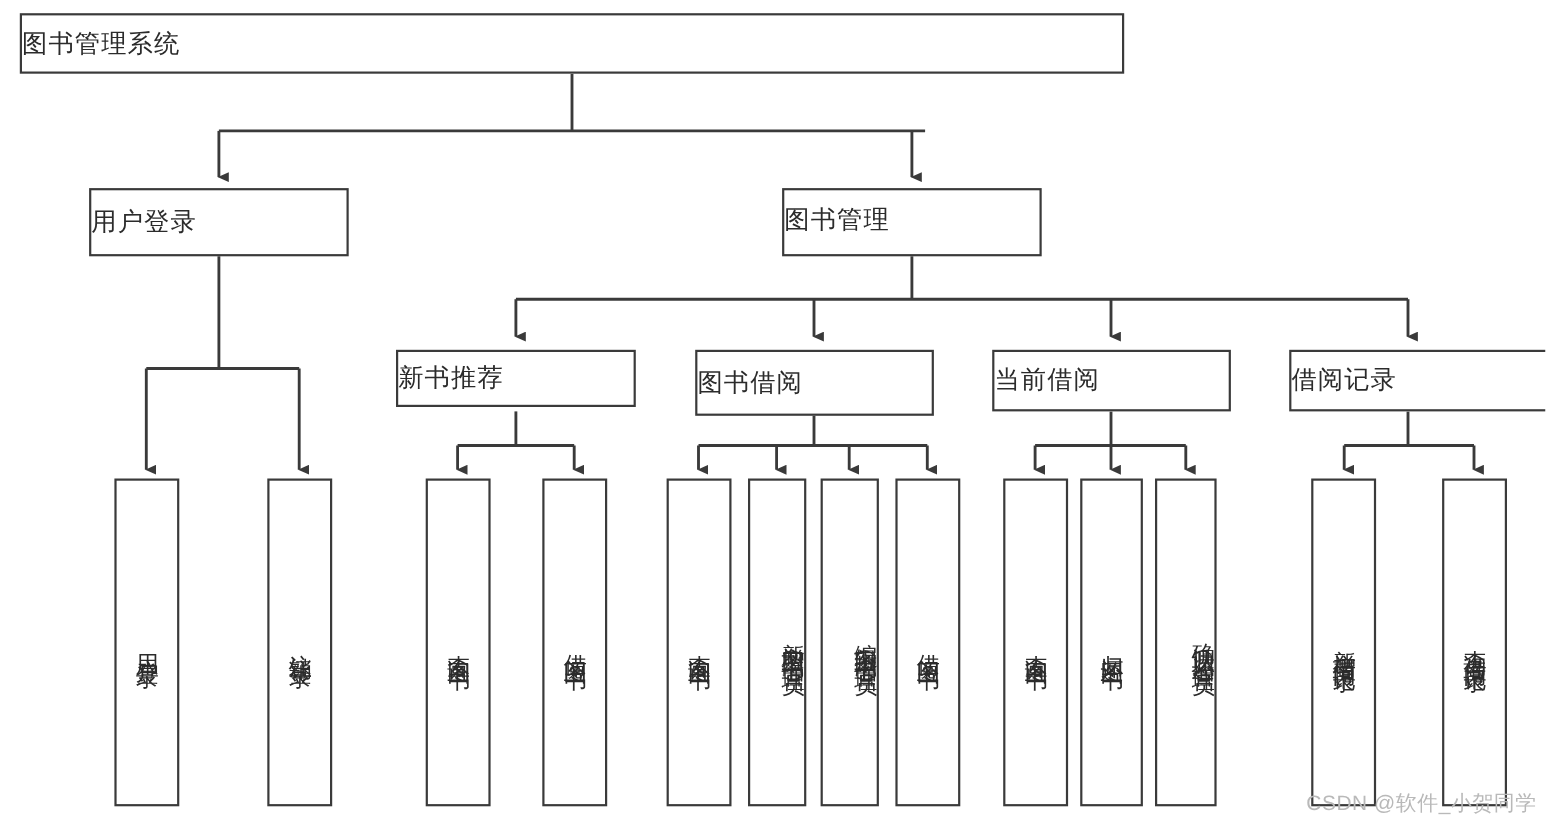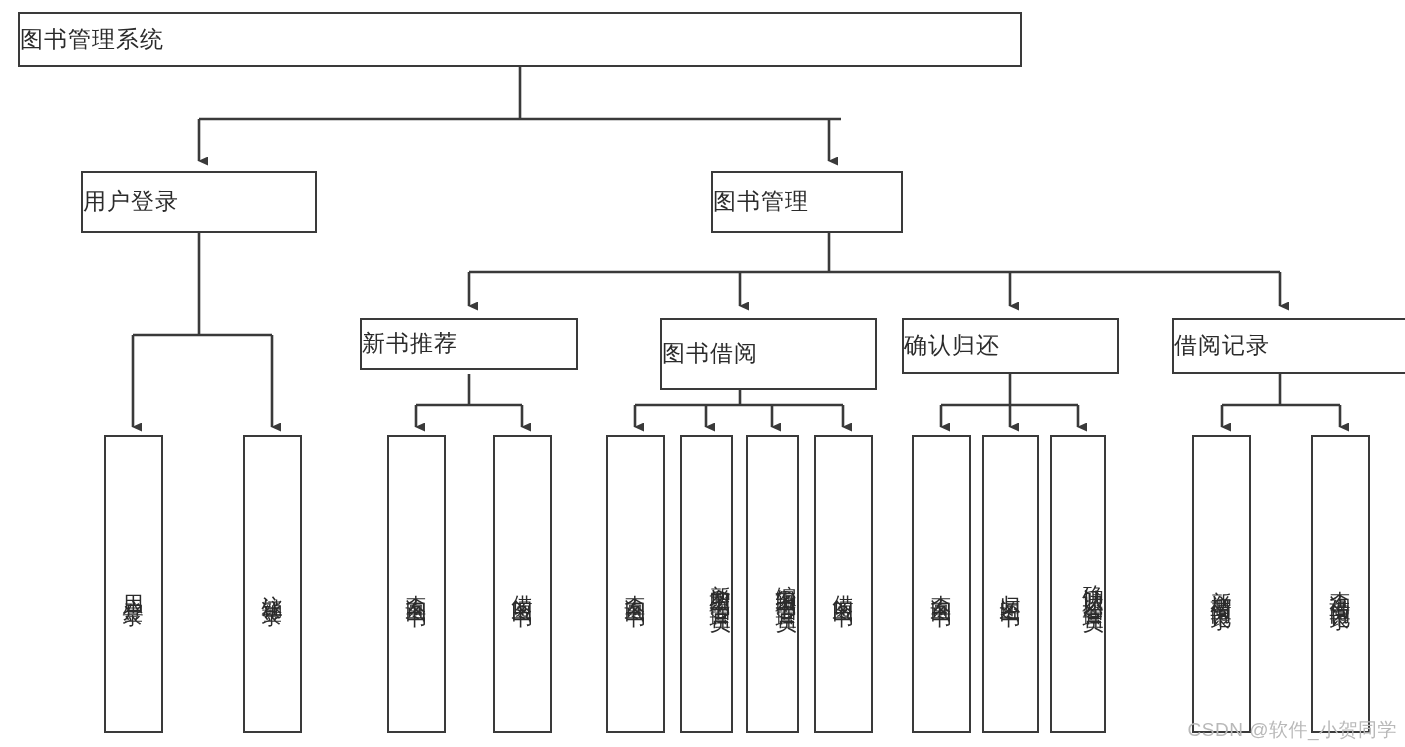--- a/index.html
+++ b/index.html
@@ -127,32 +127,32 @@
     </g>
   </svg>
 
   <div class="node node-h node-root" style="left:18px; top:12px; width:1004px; height:55px;">
     <span>图书管理系统</span>
   </div>
 
   <div class="node node-h" style="left:81px; top:171px; width:236px; height:62px;">
     <span>用户登录</span>
   </div>
-  <div class="node node-h" style="left:711px; top:171px; width:192px; height:62px;">
+  <div class="node node-h" style="left:711px; top:171px; width:236px; height:62px;font-family:Liberation Mono, monospace;">
     <span>图书管理</span>
   </div>
 
   <div class="node node-h" style="left:360px; top:318px; width:218px; height:52px;">
     <span>新书推荐</span>
   </div>
-  <div class="node node-h" style="left:660px; top:318px; width:217px; height:72px;">
+  <div class="node node-h" style="left:632px; top:318px; width:217px; height:60px;">
     <span>图书借阅</span>
   </div>
   <div class="node node-h" style="left:902px; top:318px; width:217px; height:56px;">
-    <span>确认归还</span>
+    <span>当前借阅</span>
   </div>
   <div class="node node-h" style="left:1172px; top:318px; width:256px; height:56px;">
     <span>借阅记录</span>
   </div>
 
   <div class="node node-v center-v" style="left:104px; top:435px; width:59px; height:298px;">
     <span class="leaf-label">用户登录</span>
   </div>
   <div class="node node-v center-v" style="left:243px; top:435px; width:59px; height:298px;">
     <span class="leaf-label">注销登录</span>

